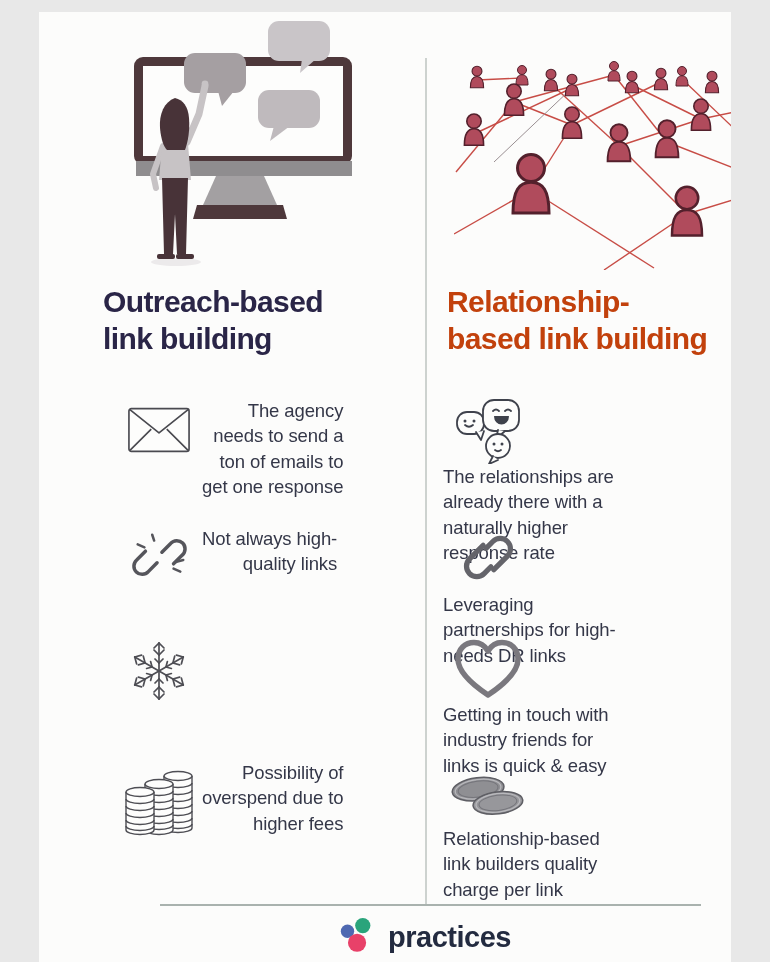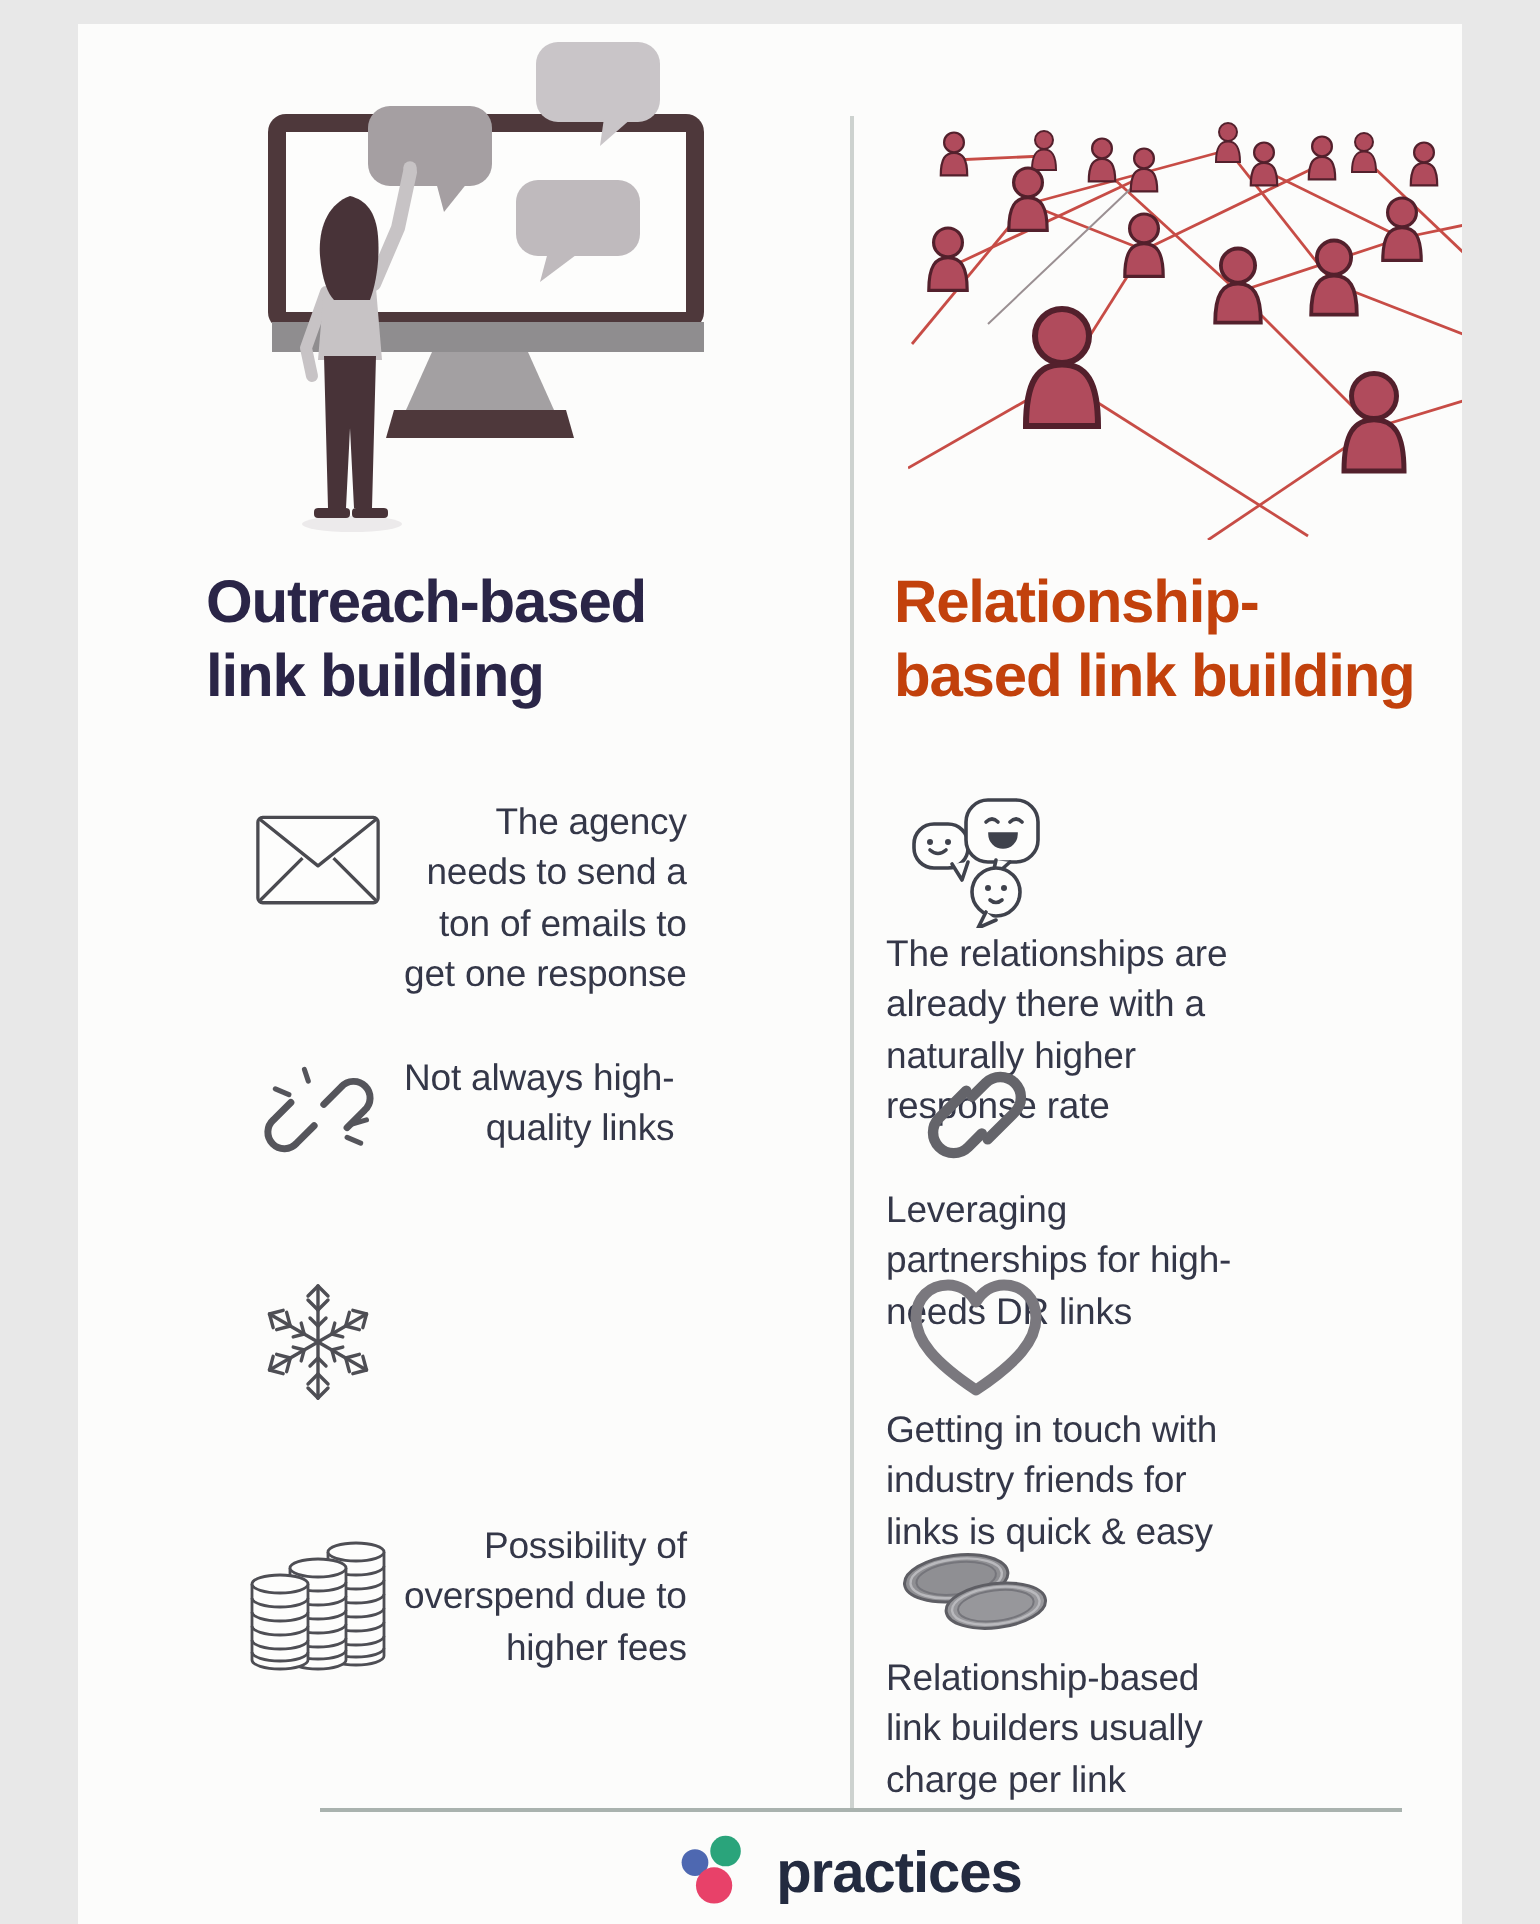--- a/index.html
+++ b/index.html
@@ -293,21 +293,21 @@
           <ellipse cx="28" cy="20" rx="26" ry="11.5" fill="#8F8F93" stroke="#5E5E64" stroke-width="1.5"></ellipse>
           <ellipse cx="28" cy="20" rx="23" ry="9.6" fill="none" stroke="#B9B9BD" stroke-width="1.2"></ellipse>
           <ellipse cx="28" cy="20" rx="20" ry="8" fill="none" stroke="#75757B" stroke-width="1"></ellipse>
           <ellipse cx="46" cy="36" rx="25" ry="11" fill="#97979B" stroke="#5E5E64" stroke-width="1.5"></ellipse>
           <ellipse cx="46" cy="36" rx="22" ry="9.2" fill="none" stroke="#B9B9BD" stroke-width="1.2"></ellipse>
           <ellipse cx="46" cy="36" rx="19" ry="7.6" fill="none" stroke="#75757B" stroke-width="1"></ellipse>
         </g>
       </svg>
     </div>
     <div class="txt">Relationship-based
-link builders usually
+link builders quality
 charge per link</div>
   </div>
 
   <div class="footer">
     <span>
       <svg width="42" height="42" viewBox="0 0 44 44">
         <circle cx="11" cy="16" r="7" fill="#4E68B1"></circle>
         <circle cx="27" cy="10" r="8" fill="#2AA47B"></circle>
         <circle cx="21" cy="28" r="9.5" fill="#E84169"></circle>
       </svg>

